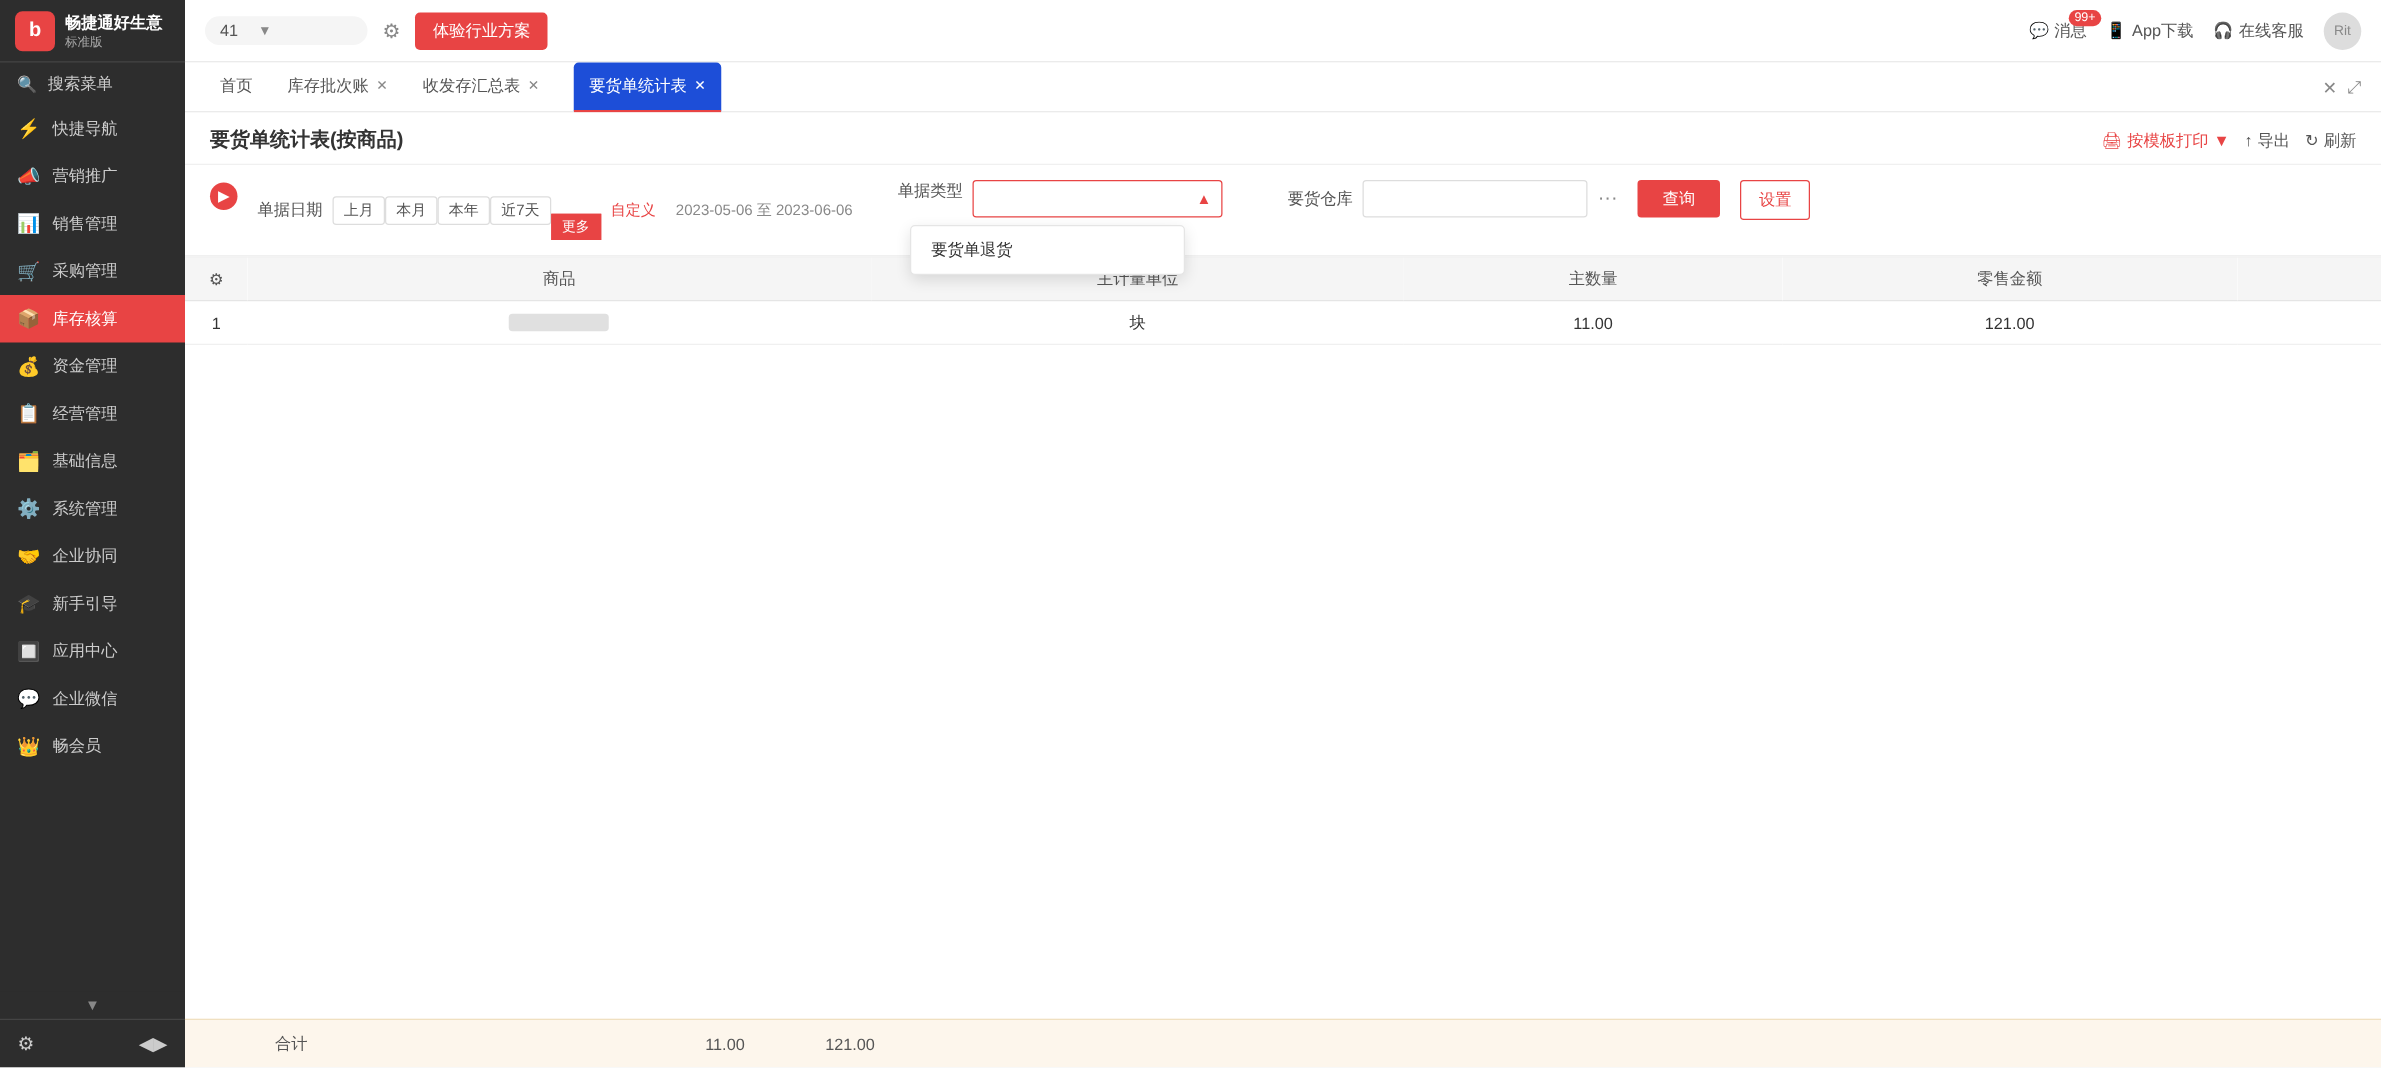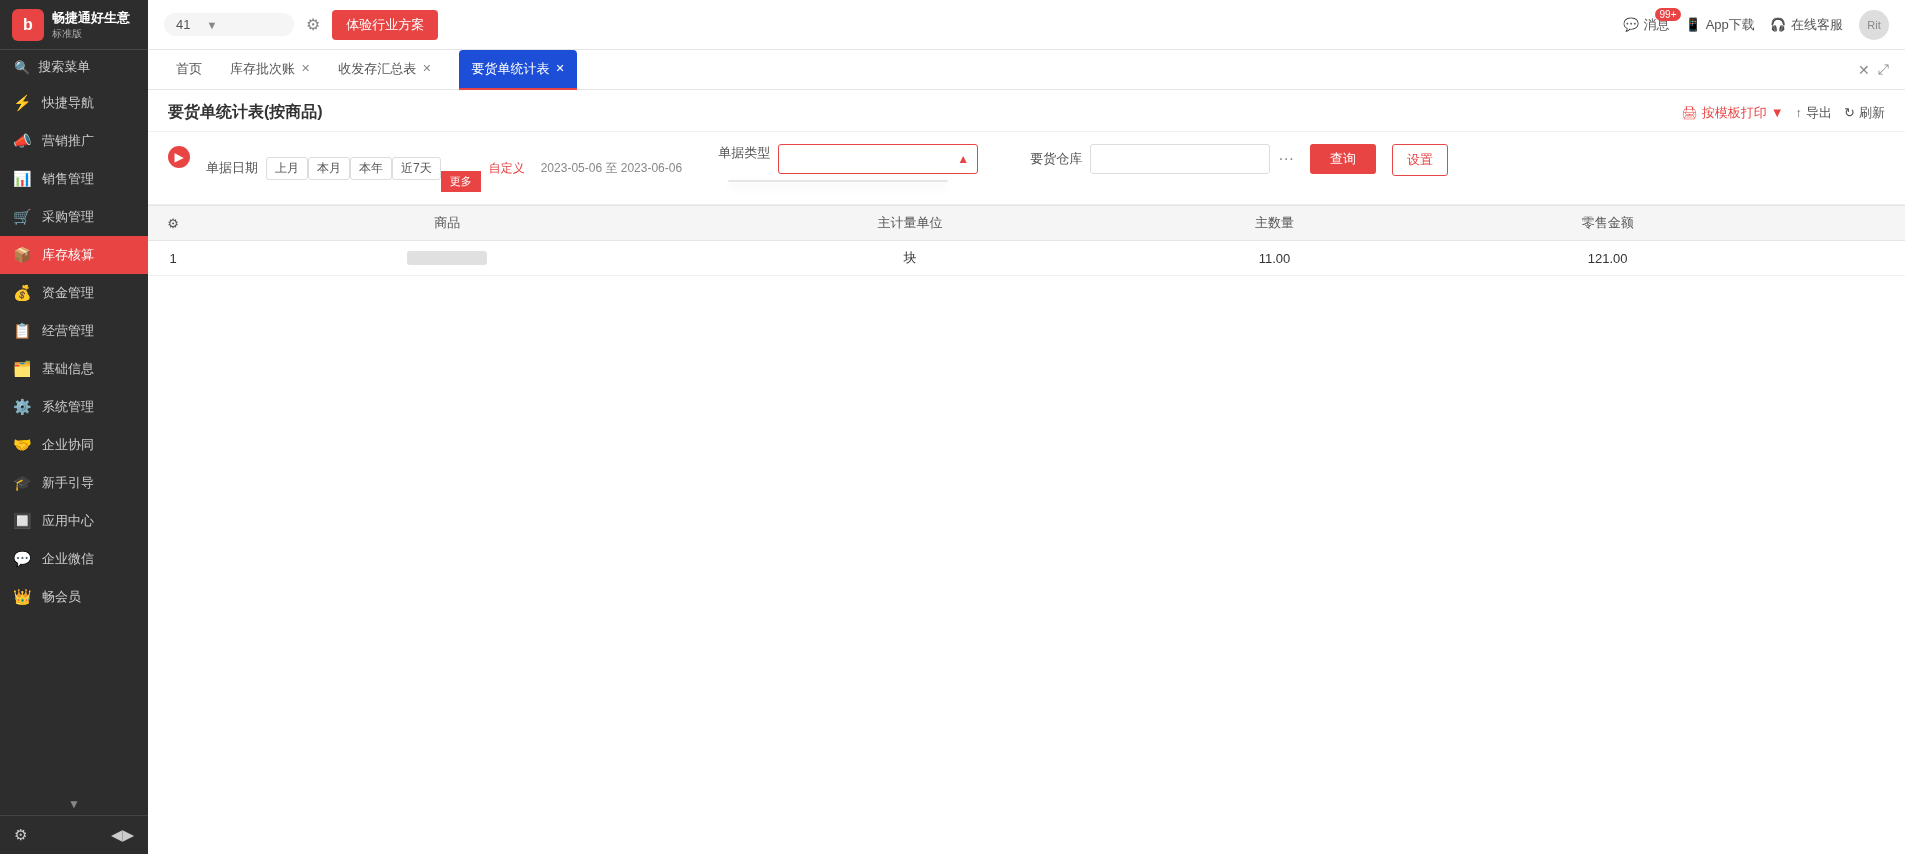--- a/index.html
+++ b/index.html
@@ -368,20 +368,23 @@
       </div>
       <div class="filter-warehouse-group">
         <span class="filter-label">要货仓库</span>
         <div class="filter-warehouse-input"></div>
         <span class="filter-more-btn">···</span>
       </div>
       <button class="query-btn">查询</button>
       <button class="settings-btn">设置</button>
 
       <div class="dropdown-menu">
+        <div class="dropdown-item">
+          <span>要货单退货</span>
+        </div>
       </div>
     </div>
 
     <div class="table-area">
       <table class="data-table">
         <thead>
           <tr>
             <th style="width:50px;">
               <span>⚙</span>
             </th>
@@ -400,14 +403,21 @@
             </td>
             <td>块</td>
             <td>11.00</td>
             <td>121.00</td>
             <td></td>
           </tr>
         </tbody>
       </table>
     </div>
 
+    <div class="table-footer">
+      <div class="footer-label" style="width:370px; padding-left:60px;">
+        <span>合计</span>
+      </div>
+      <div class="footer-val">11.00</div>
+      <div class="footer-val">121.00</div>
+    </div>
   </div>
 </div>
 
 </body></html>

